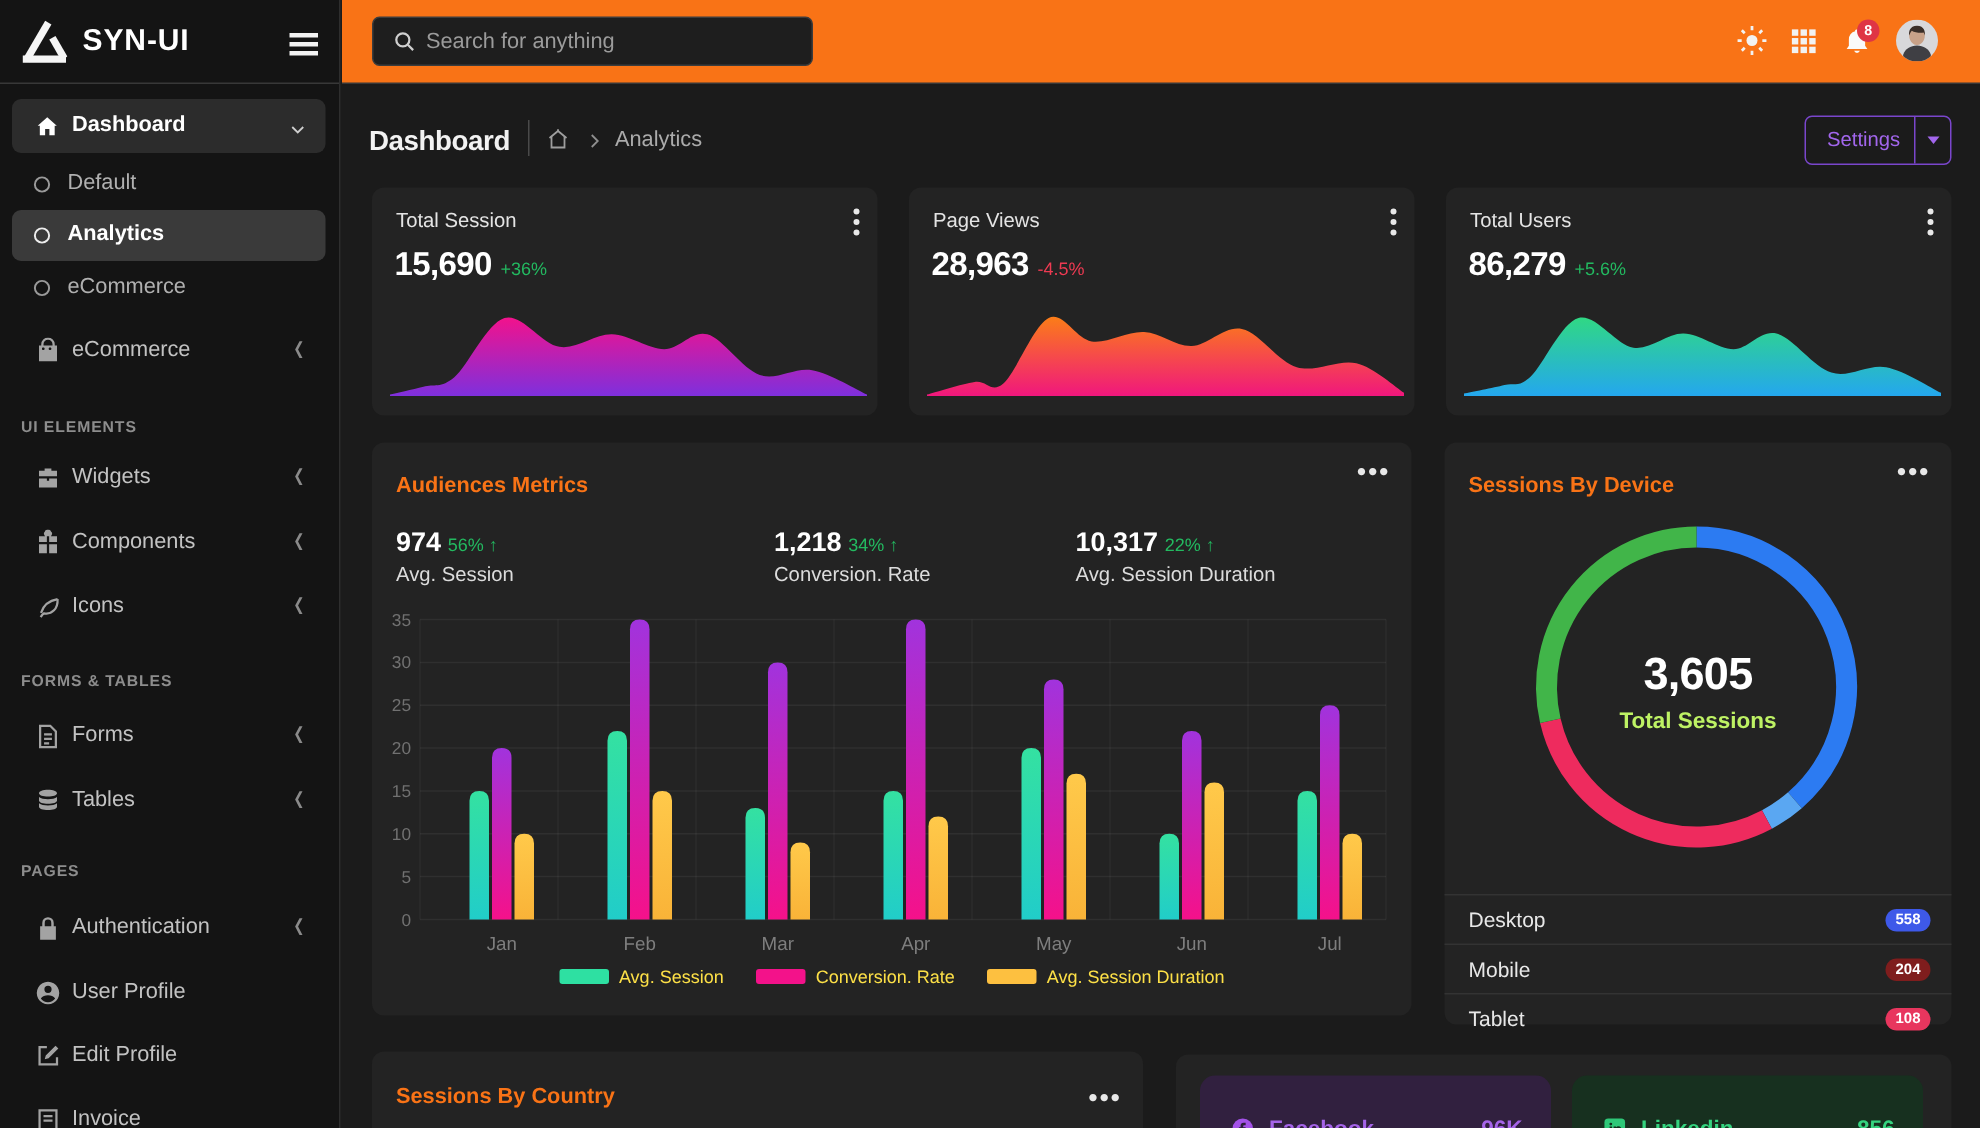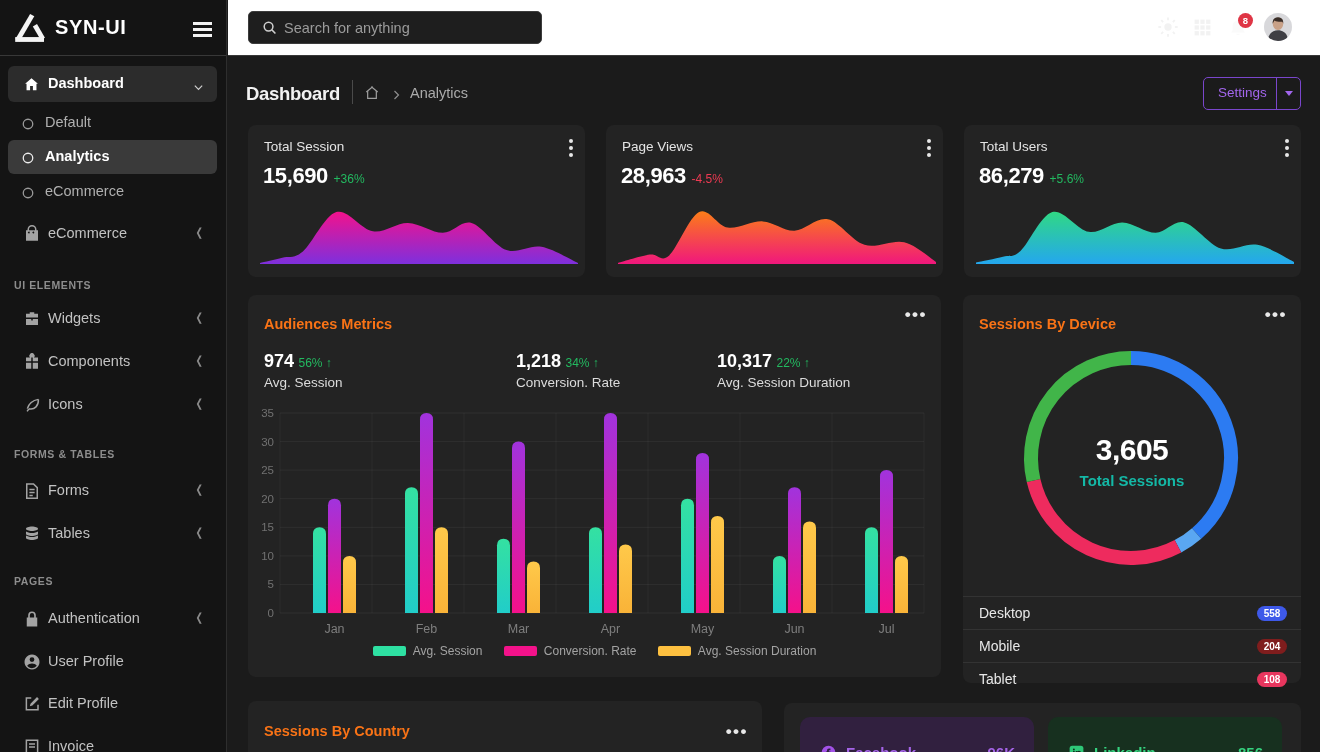--- a/index.html
+++ b/index.html
@@ -20,21 +20,21 @@
 #dash .sic { left:15px; top:10px; }
 #dash .slb { color:#fff; font-weight:700; }
 #dash .chd { position:absolute; right:13px; top:13px; }
 .sub { position:absolute; left:8px; width:209px; height:34px; }
 .sub .sic { position:absolute; left:14px; top:10px; }
 .sub .slb { position:absolute; left:37px; top:8px; font-size:14.5px; color:#b0b0b0; }
 #subact { background:#3a3a3a; border-radius:6px; }
 #subact .slb { color:#fff; font-weight:700; }
 .slabel { position:absolute; left:14px; font-size:10.5px; font-weight:700; color:#8d8d8d; letter-spacing:.6px; }
 
-#topbar { position:absolute; left:228px; top:0; width:1092px; height:56px; background:#ffffff; border-bottom:1px solid #383838; }
+#topbar { position:absolute; left:228px; top:0; width:1092px; height:56px; background:#f97316; border-bottom:1px solid #383838; }
 #search { position:absolute; left:20px; top:11px; width:294px; height:33px; background:#1e1e1e; border:1px solid #3c3c3c; border-radius:5px; }
 #search .sic2 { position:absolute; left:13px; top:8px; }
 #search .ph { position:absolute; left:35px; top:8px; font-size:14.5px; color:#9b9b9b; }
 .tic { position:absolute; top:17px; }
 
 #content { position:absolute; left:228px; top:57px; width:1092px; height:695px; background:#1b1b1b; }
 .card { position:absolute; background:#232323; border-radius:8px; }
 .ct { position:absolute; left:16px; top:14px; font-size:13.5px; color:#e4e4e4; }
 .cv { position:absolute; left:15px; top:38px; font-size:22px; font-weight:700; color:#fff; letter-spacing:-0.4px; }
 .pct { font-size:12px; font-weight:400; letter-spacing:0; }
@@ -42,21 +42,21 @@
 .red { color:#ed3a52; }
 .vdots { position:absolute; right:12px; top:14px; width:4px; }
 .vdots i { display:block; width:4px; height:4px; border-radius:50%; background:#e8e8e8; margin-bottom:3px; }
 .hdots { position:absolute; right:14px; top:10px; color:#e8e8e8; font-size:17px; font-weight:700; letter-spacing:1.5px; }
 .spark { position:absolute; left:0; bottom:0; border-radius:0 0 8px 8px; }
 .cardtitle { position:absolute; left:16px; top:21px; font-size:14.5px; font-weight:700; color:#f97316; }
 .ax { font-size:11.5px; fill:#717171; font-family:"Liberation Sans",sans-serif; }
 .ax2 { font-size:12.5px; fill:#7e7e7e; font-family:"Liberation Sans",sans-serif; }
 .statv { font-size:18px; font-weight:700; color:#fff; }
 .statl { font-size:13.5px; color:#dcdcdc; margin-top:3px; }
-.leg { position:absolute; left:0; right:0; top:349px; text-align:center; font-size:12px; color:#a3a3a3; }
+.leg { position:absolute; left:0; right:0; top:349px; text-align:center; font-size:12px; color:#fde047; }
 .leg .sw { display:inline-block; width:33px; height:10.5px; border-radius:2px; vertical-align:-1px; margin-right:7px; }
 .leg .it { margin:0 9px; }
 .drow { position:absolute; left:0; width:338px; height:33px; border-top:1px solid #333;margin-top:12px; }
 .drow .dl { position:absolute; left:16px; top:8px; font-size:14px; color:#e8e8e8; }
 .pill { position:absolute; right:14px; top:9px; width:30px; height:15px; border-radius:8px; color:#fff;
   font-size:10px; font-weight:700; text-align:center; line-height:15px; }
 </style></head>
 <body>
 
 <div id="sidebar">
@@ -394,21 +394,21 @@
   <div class="card" style="left:735px;top:238px;width:338px;height:388px;">
     <div class="cardtitle">Sessions By Device</div>
     <div class="hdots">•••</div>
     <svg class="abs" style="left:0;top:0" width="338" height="388" viewBox="0 0 338 388">
         <path d="M168.00,63.00 A100,100 0 0 1 233.61,238.47" fill="none" stroke="#2c7bf2" stroke-width="14"></path>
         <path d="M233.61,238.47 A100,100 0 0 1 214.95,251.29" fill="none" stroke="#5aa7f2" stroke-width="14"></path>
         <path d="M214.95,251.29 A100,100 0 0 1 70.56,185.50" fill="none" stroke="#ee2b5e" stroke-width="14"></path>
         <path d="M70.56,185.50 A100,100 0 0 1 168.00,63.00" fill="none" stroke="#41b549" stroke-width="14"></path>
       </svg>
     <div class="abs" style="left:0;top:138px;width:338px;text-align:center;font-size:30px;font-weight:700;color:#fff;letter-spacing:-0.5px;">3,605</div>
-    <div class="abs" style="left:0;top:177px;width:338px;text-align:center;font-size:15px;font-weight:700;color:#14b8a6;">Total Sessions</div>
+    <div class="abs" style="left:0;top:177px;width:338px;text-align:center;font-size:15px;font-weight:700;color:#bef264;">Total Sessions</div>
     <div class="drow" style="top:289px">
         <span class="dl">Desktop</span>
         <span class="pill" style="background:#3e59e9">558</span>
       </div>
     <div class="drow" style="top:322px">
         <span class="dl">Mobile</span>
         <span class="pill" style="background:#7f1d1d">204</span>
       </div>
     <div class="drow" style="top:355px">
         <span class="dl">Tablet</span>

